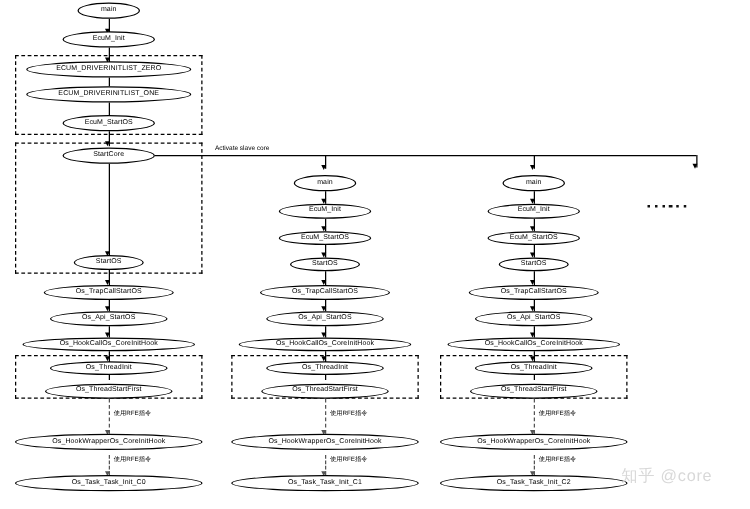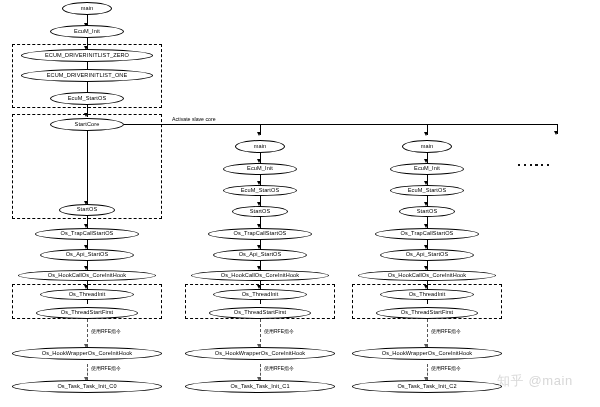--- a/index.html
+++ b/index.html
@@ -269,15 +269,15 @@
   <div class="node" style="left:390px; top:185px; width:74px; height:11px;">EcuM_StartOS</div>
   <div class="node" style="left:399px; top:206px; width:56px; height:11px;">StartOS</div>
   <div class="node" style="left:375px; top:228px; width:104px; height:12px;">Os_TrapCallStartOS</div>
   <div class="node" style="left:380px; top:249px; width:94px; height:12px;">Os_Api_StartOS</div>
   <div class="node" style="left:358px; top:270px; width:138px; height:11px;">Os_HookCallOs_CoreInitHook</div>
   <div class="node" style="left:380px; top:289px; width:94px; height:11px;">Os_ThreadInit</div>
   <div class="node" style="left:376px; top:307px; width:102px; height:12px;">Os_ThreadStartFirst</div>
   <div class="node" style="left:352px; top:347px; width:150px; height:13px;">Os_HookWrapperOs_CoreInitHook</div>
   <div class="node" style="left:352px; top:380px; width:150px; height:13px;">Os_Task_Task_Init_C2</div>
 
-  <div class="watermark" style="left:497px; top:372px;">知乎 @main</div>
+  <div class="watermark" style="left:497px; top:372px;">知乎 @core</div>
 
 </div>
 
 </body></html>

